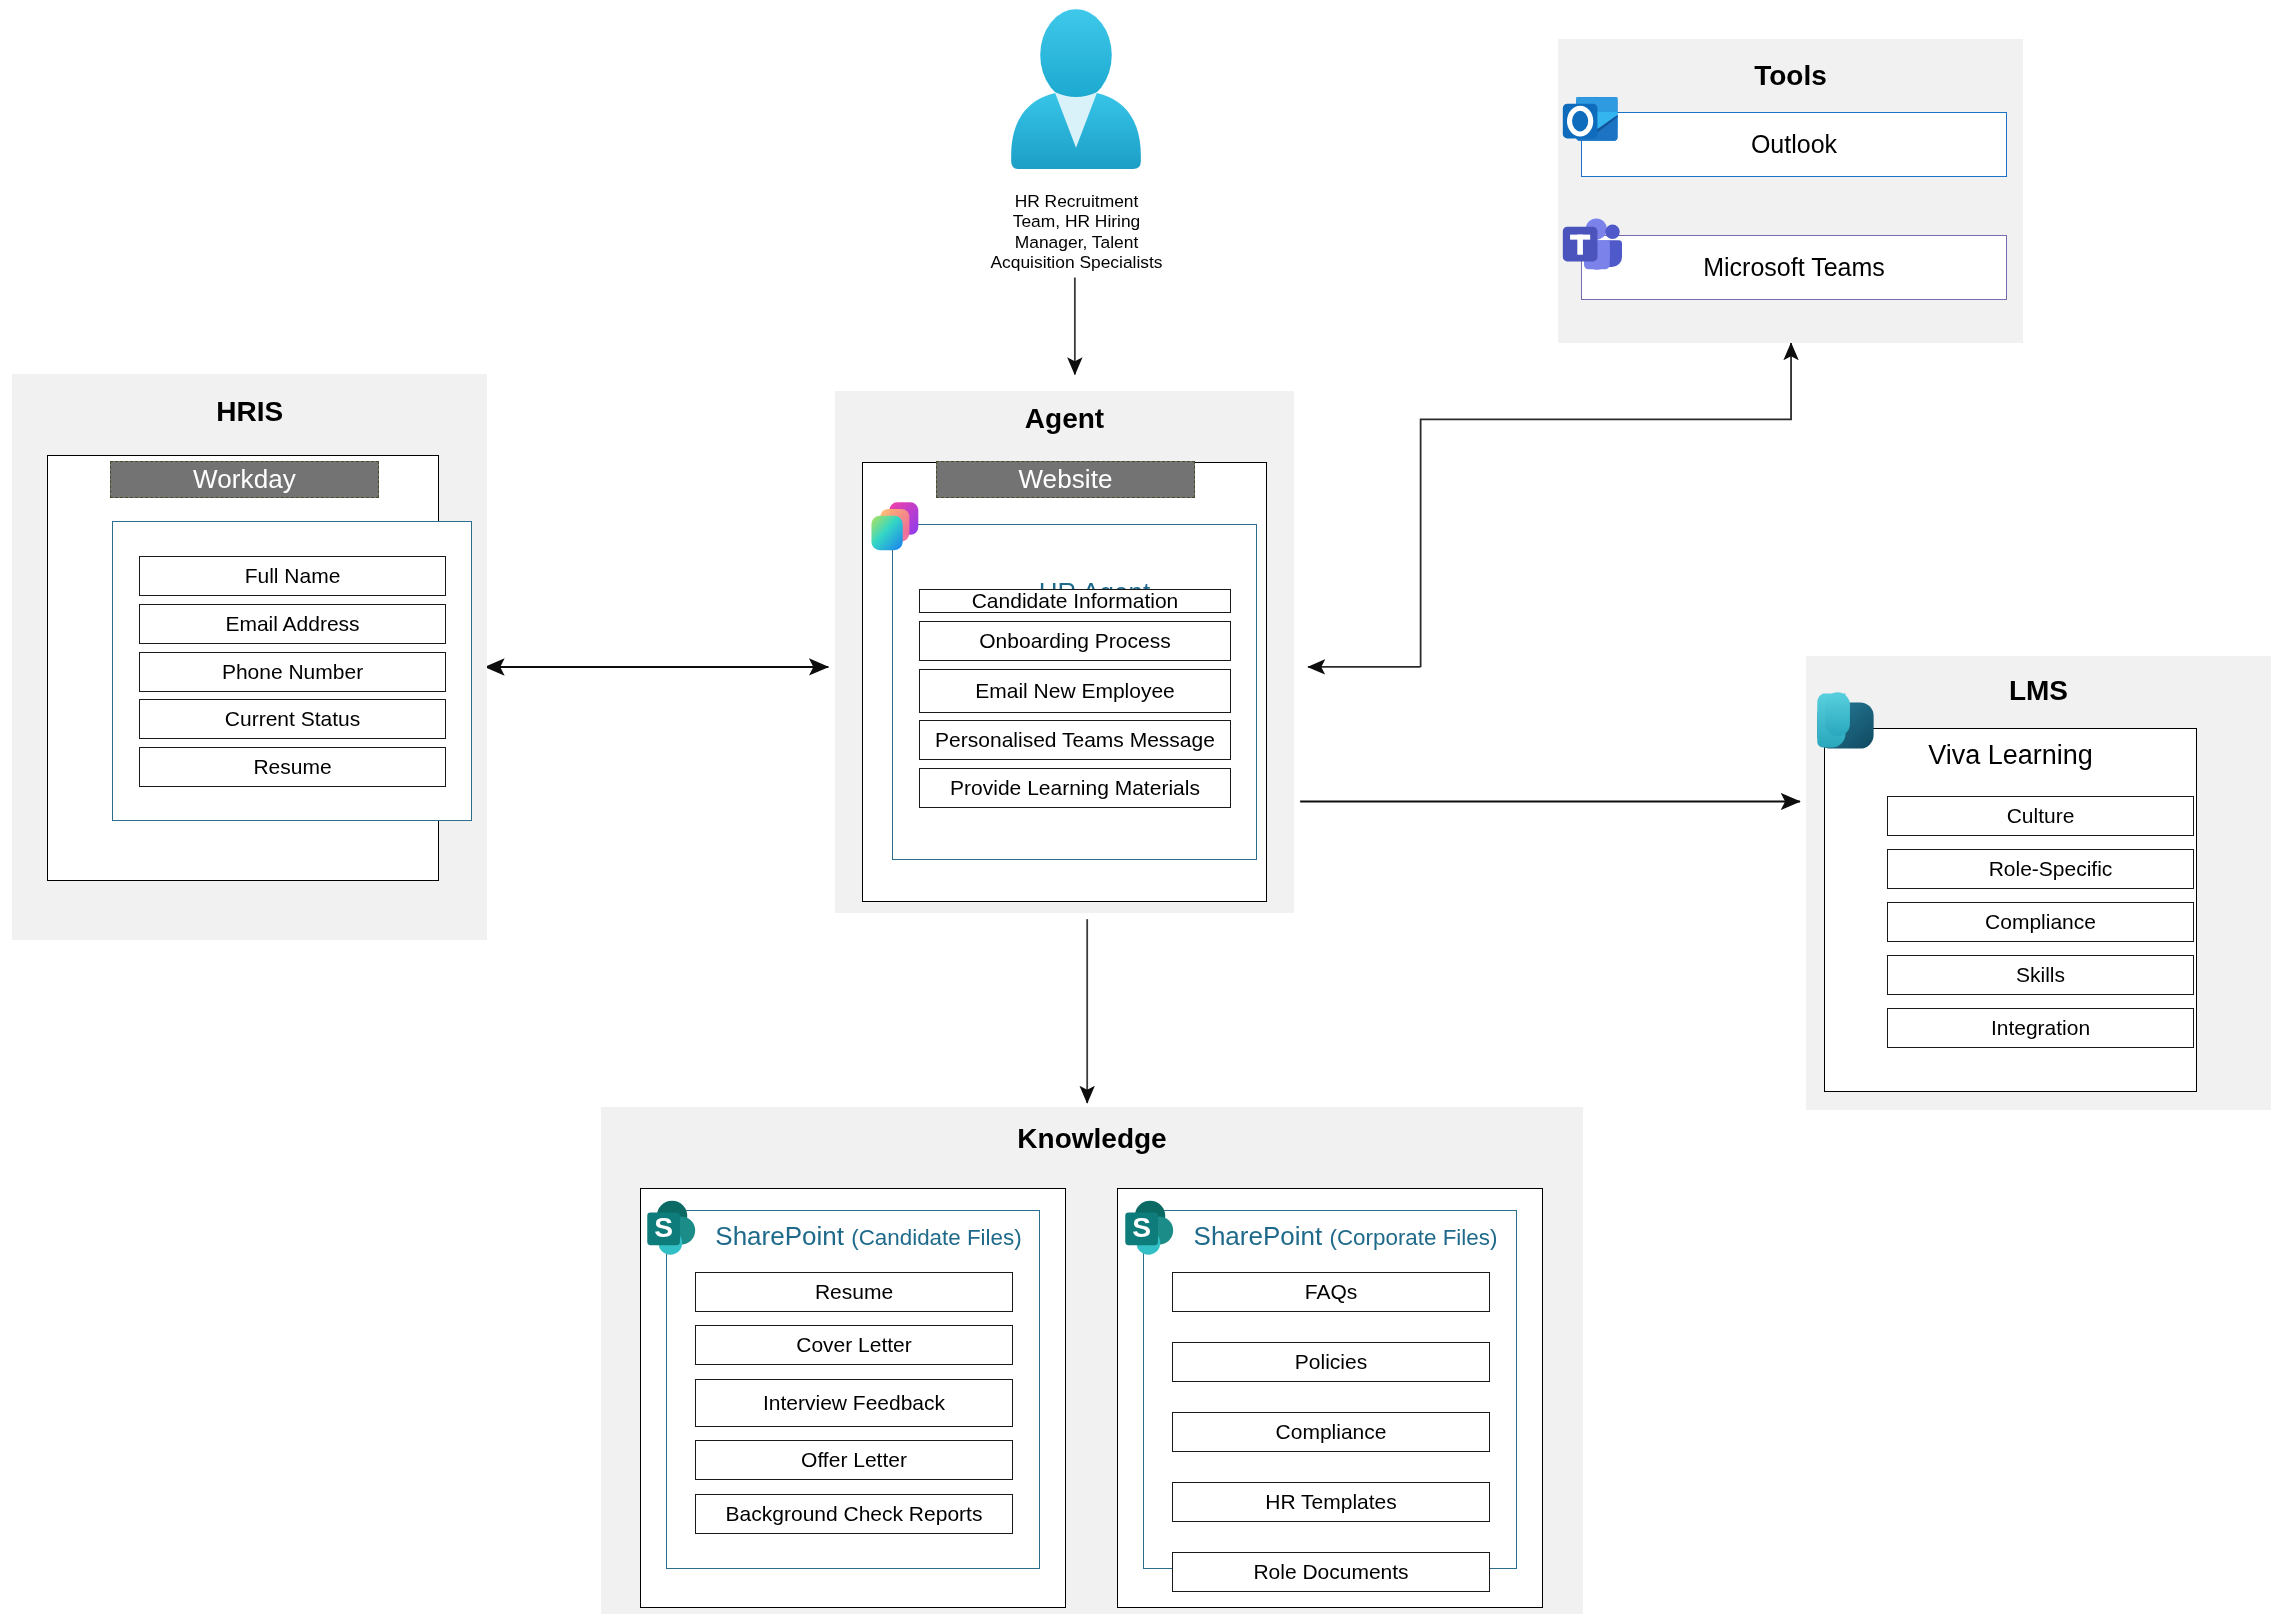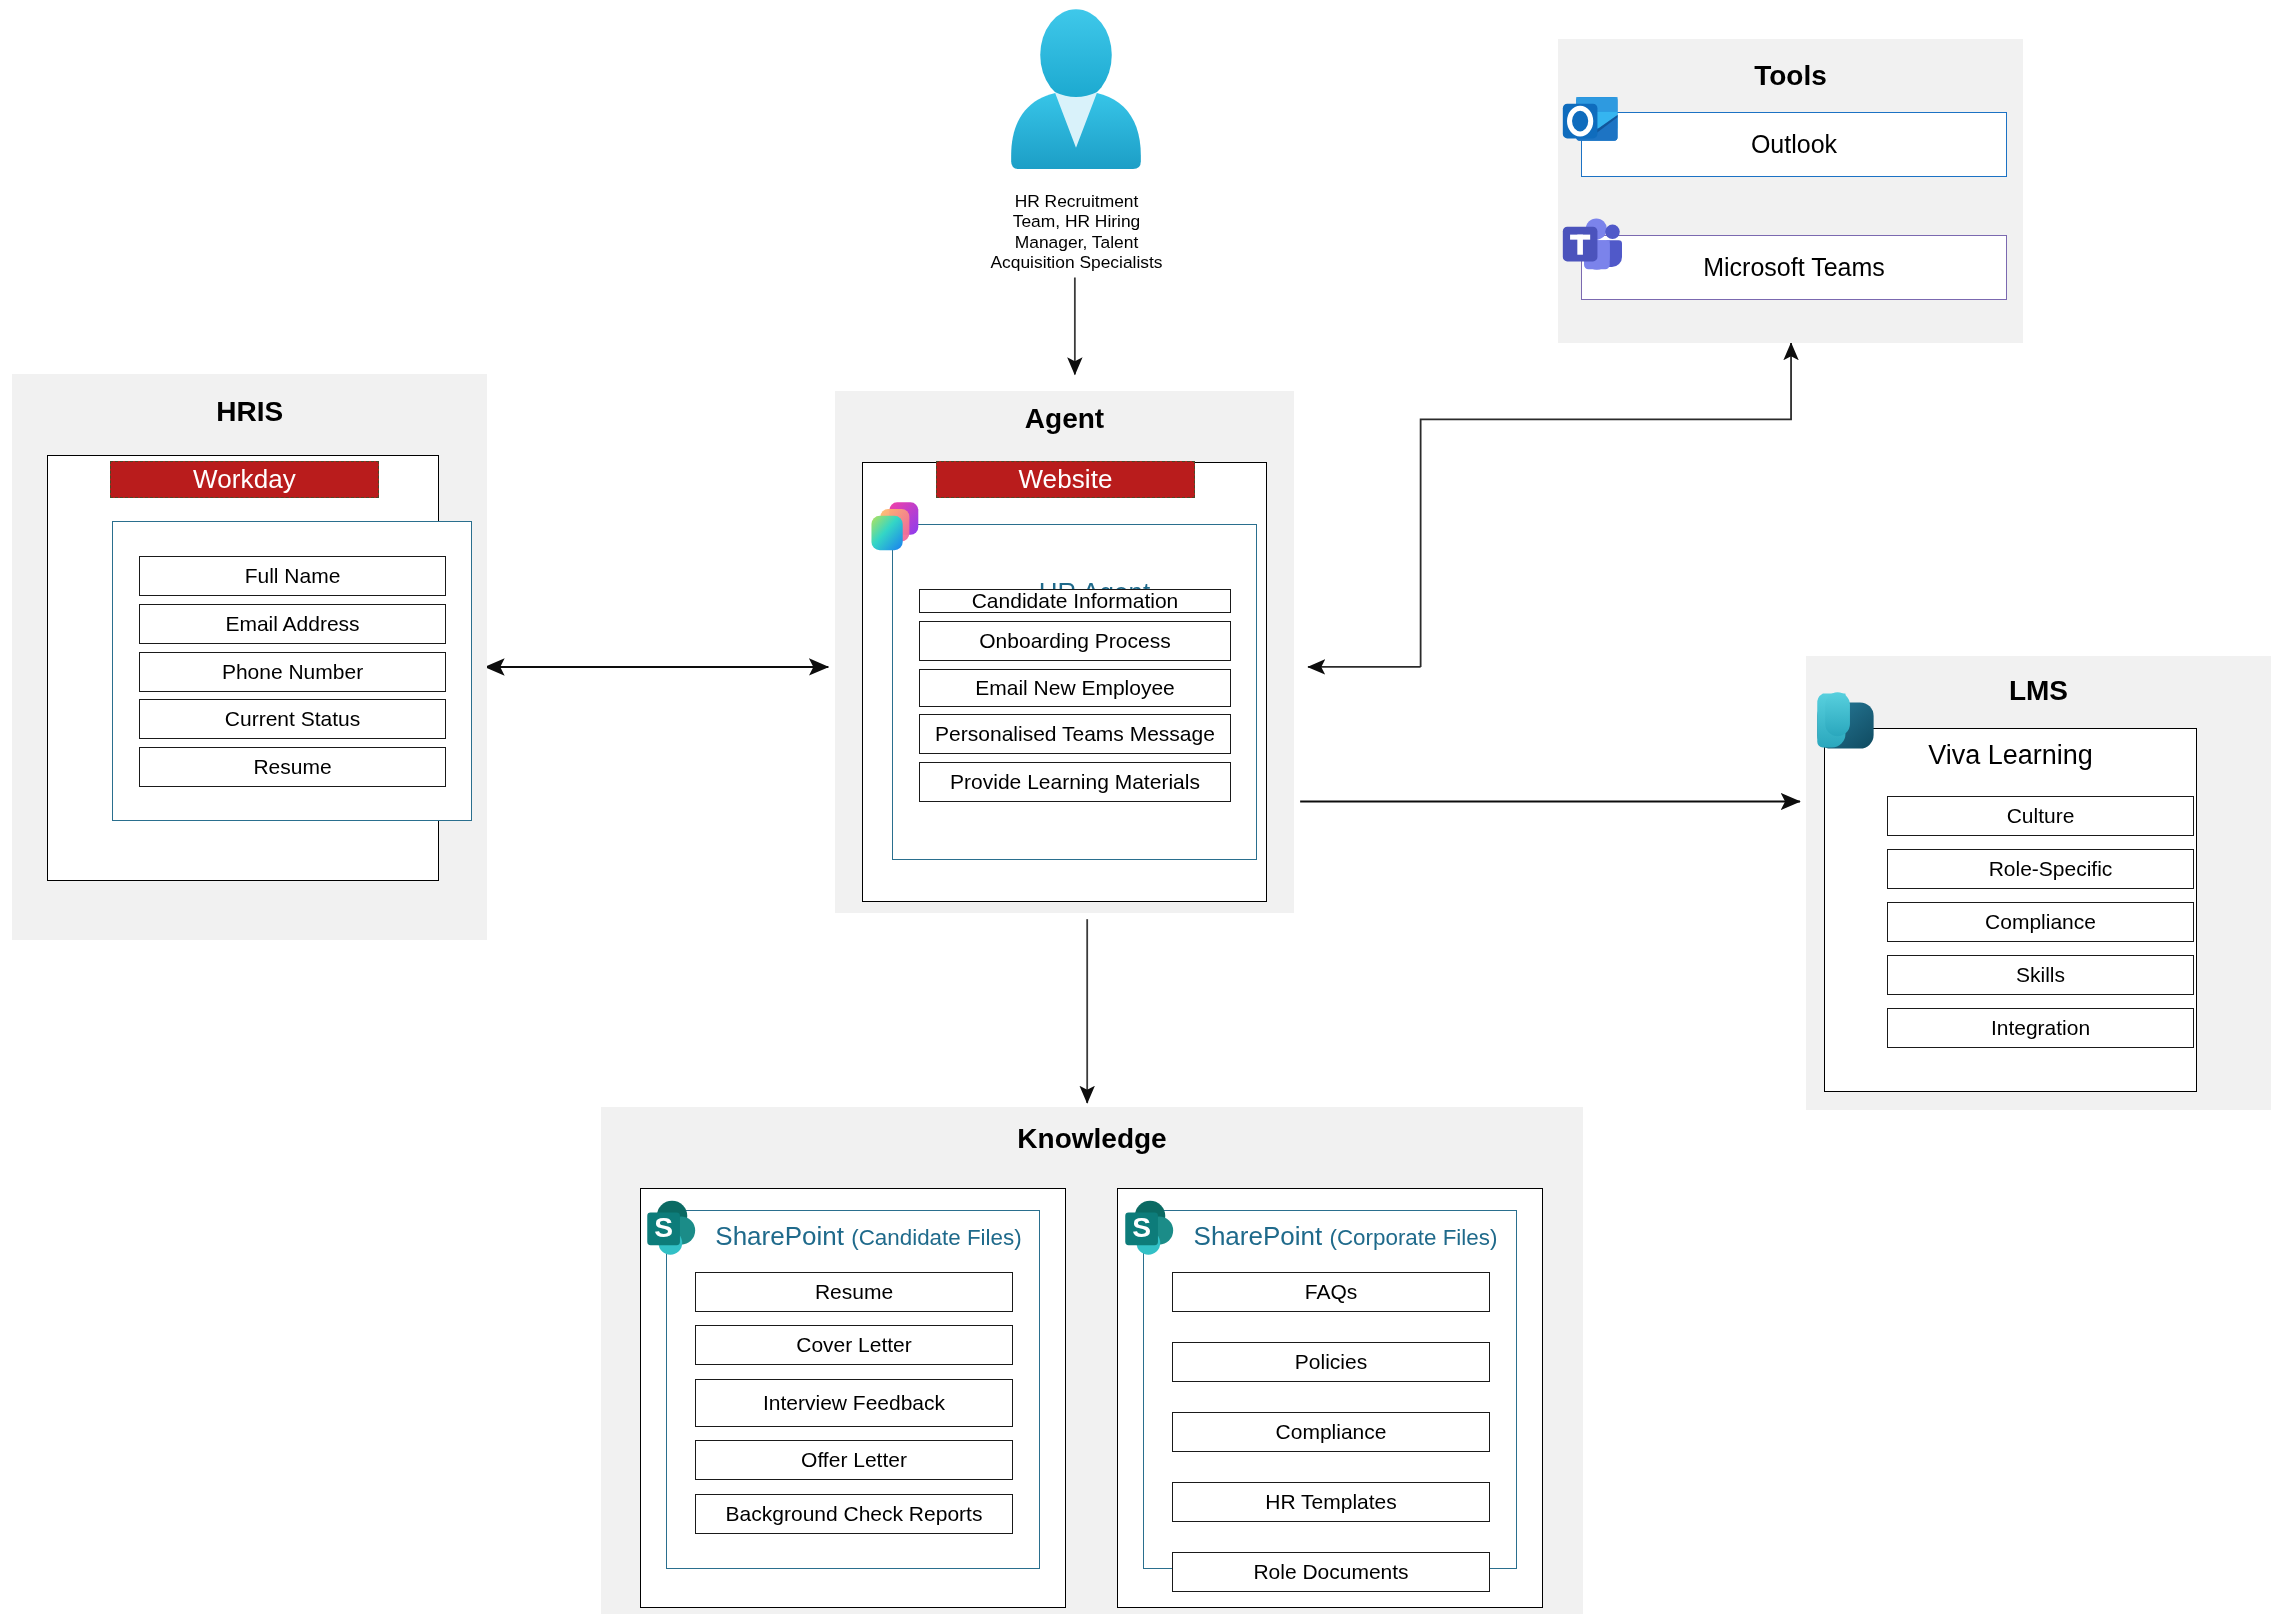--- a/index.html
+++ b/index.html
@@ -22,21 +22,21 @@
 
   
   .card{
     position:absolute;box-sizing:border-box;
     background:#ffffff;border:1.7px solid #000000;
   }
 
   
   .ribbon{
     position:absolute;box-sizing:border-box;
-    background:#b91c1c;
+    background:#737373;
     border:1.1px dashed #4a4a28;
     color:#ffffff;
     display:flex;align-items:center;justify-content:center;
     font-size:26px;letter-spacing:0.1px;
   }
 
   
   .sub{
     position:absolute;box-sizing:border-box;
     background:#ffffff;border:1.7px solid #2a6f8e;
@@ -201,21 +201,21 @@
       </linearGradient>
     </defs>
     <rect x="40" y="6" width="52" height="58" rx="14" fill="url(#cpA)"></rect>
     <rect x="24" y="18" width="52" height="58" rx="14" fill="url(#cpB)" opacity="0.95"></rect>
     <rect x="8" y="30" width="56" height="62" rx="15" fill="url(#cpC)"></rect>
   </svg>
 </div>
 <div class="items" style="left:919px;top:589px;width:312px;gap:7.8px;">
   <div class="item" style="height:24px;">Candidate Information</div>
   <div class="item" style="height:40px;">Onboarding Process</div>
-  <div class="item" style="height:38px;">Email New Employee</div>
+  <div class="item" style="height:44px;">Email New Employee</div>
   <div class="item" style="height:40px;">Personalised Teams Message</div>
   <div class="item" style="height:40px;">Provide Learning Materials</div>
 </div>
 
 <div class="group" style="left:1806px;top:656px;width:465px;height:454px;">
   <div class="group-title" style="top:19px;font-size:28px;">LMS</div>
 </div>
 <div class="card" style="left:1824px;top:728px;width:373px;height:364px;"></div>
 <div class="sub-title" style="left:1824px;top:740px;width:373px;color:#000000;font-size:27px;">Viva Learning</div>
 <div class="icon" style="left:1815px;top:690px;width:62px;height:62px;">

